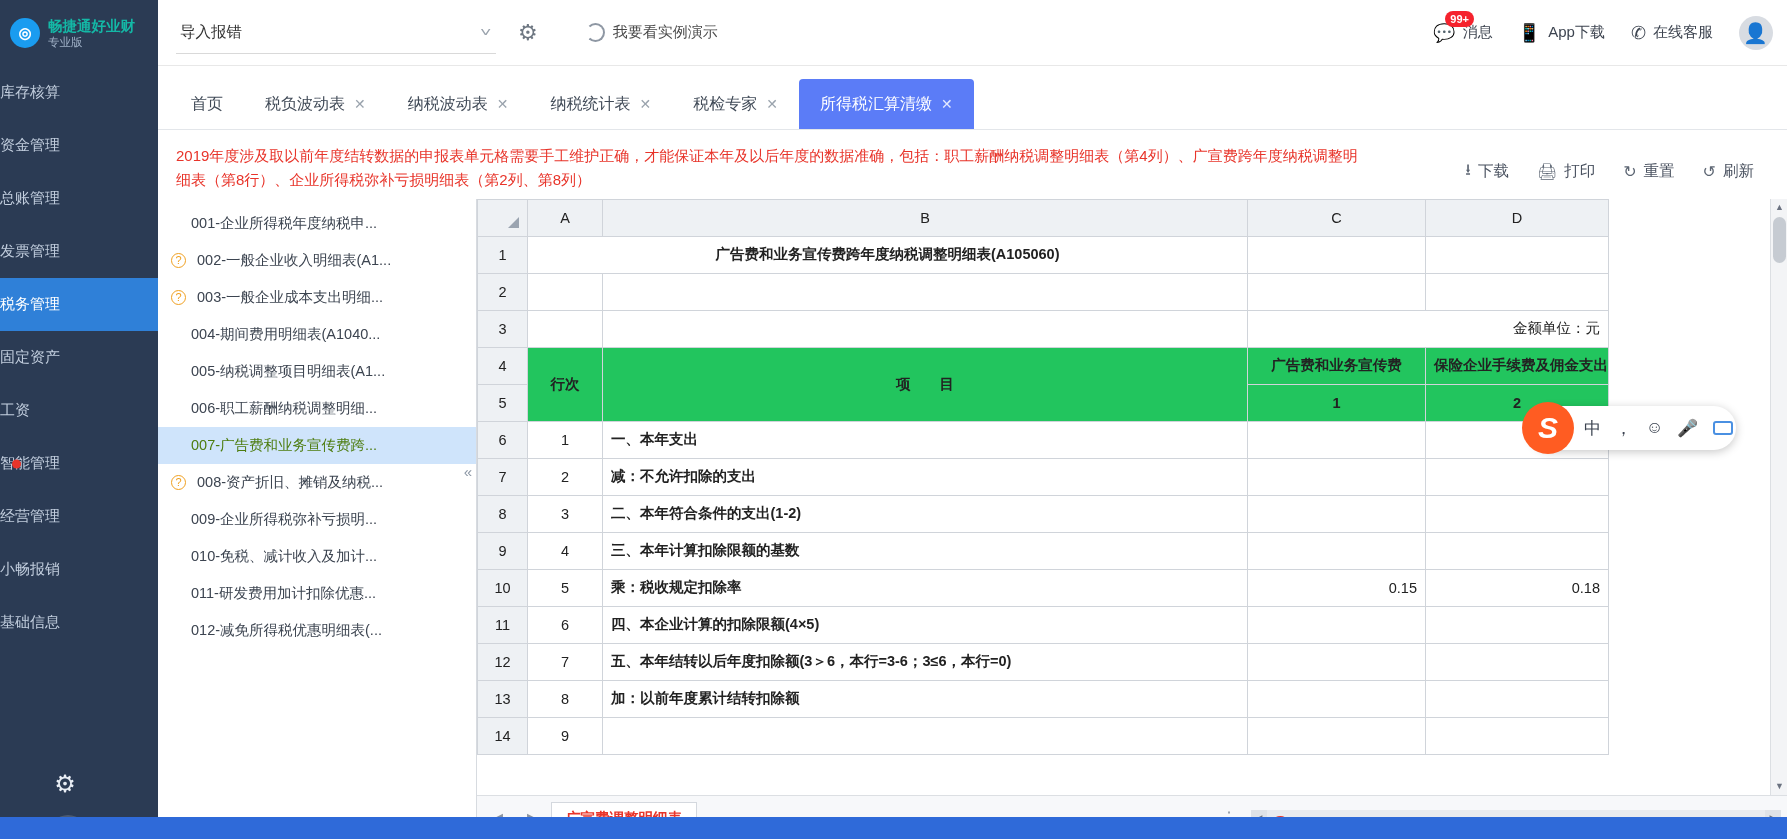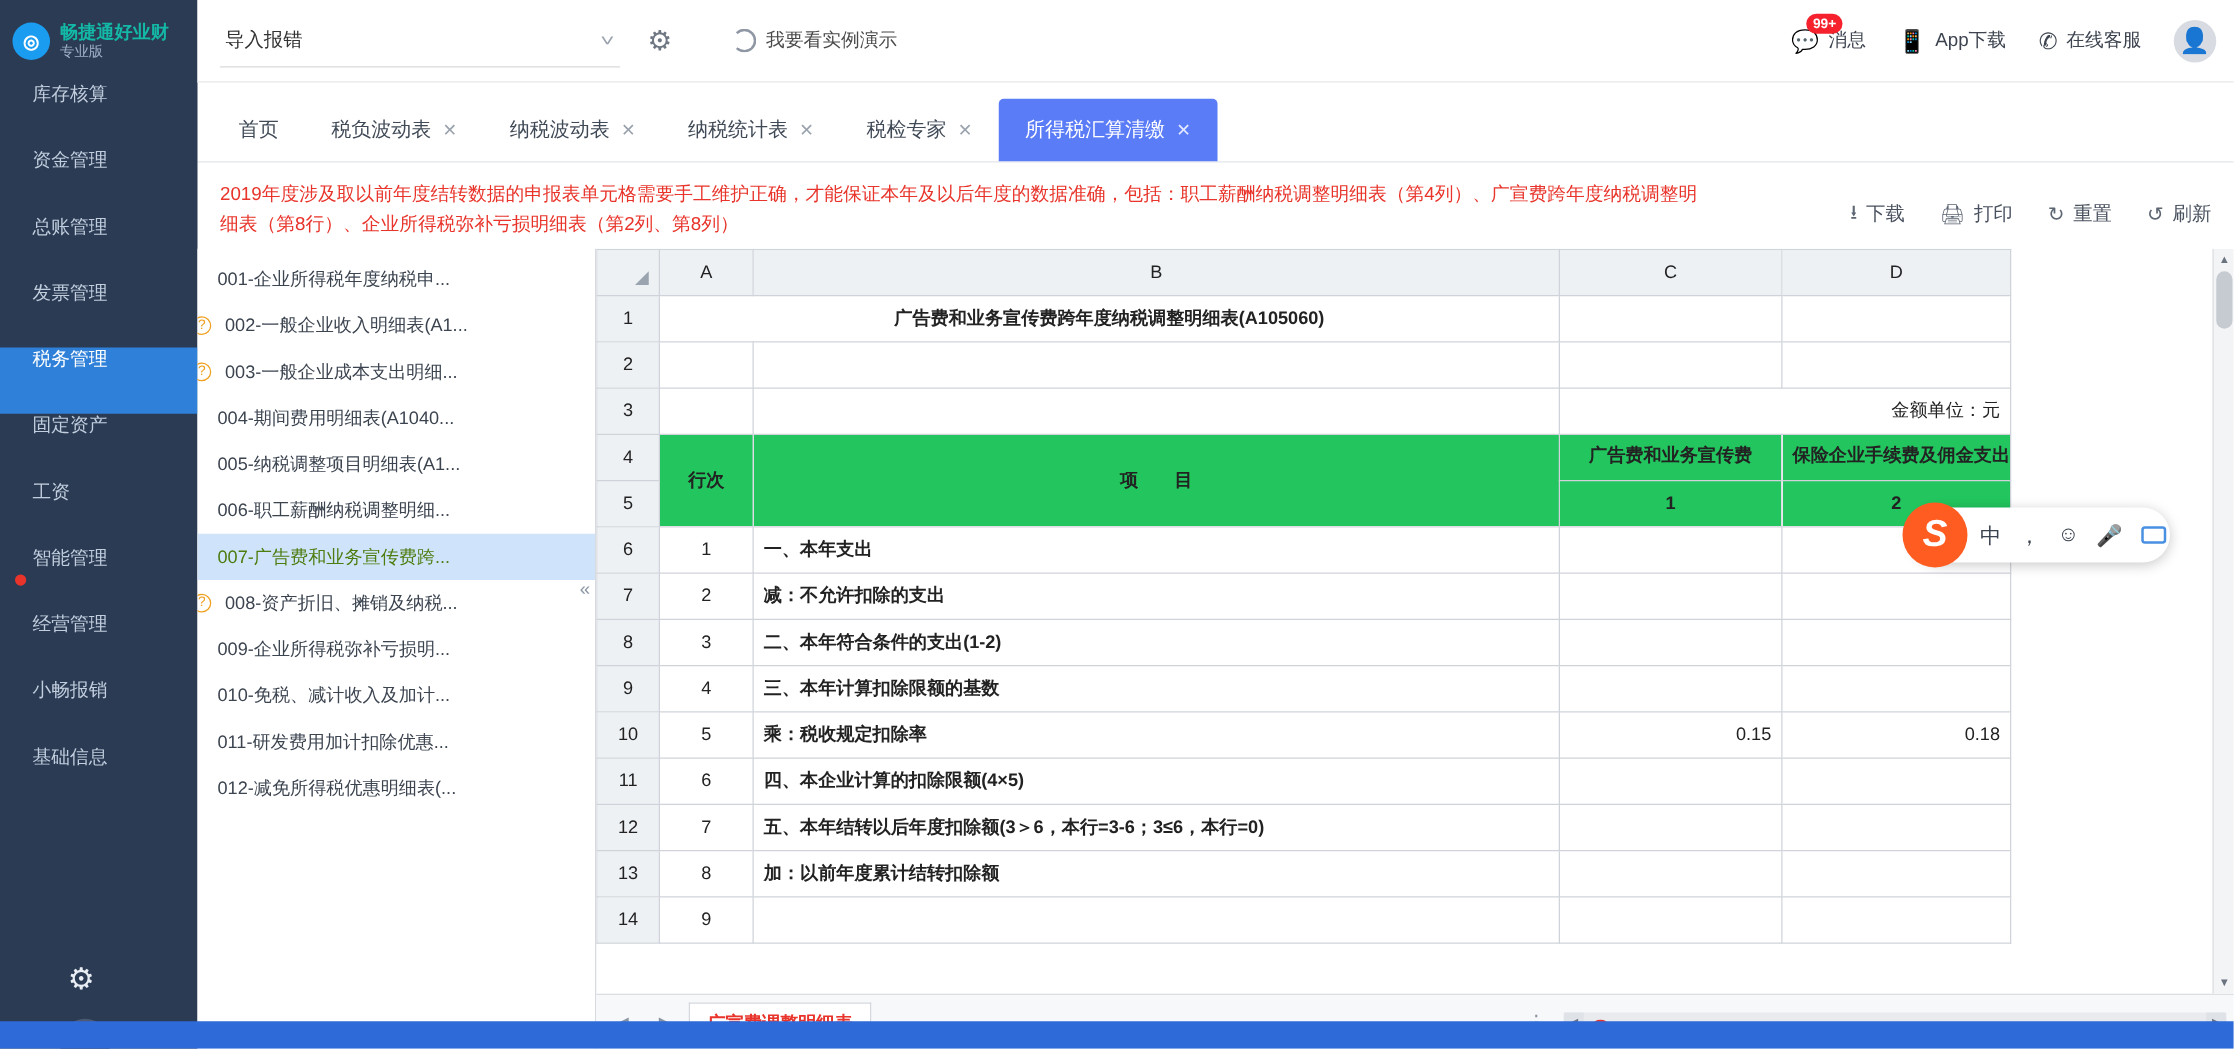--- a/index.html
+++ b/index.html
@@ -29,22 +29,22 @@
     background: #1a9cf0;
     display: flex; align-items: center; justify-content: center;
     color: #fff; font-size: 15px; font-weight: bold;
     flex: 0 0 30px;
   }
   .brand-text { line-height: 1.25; }
   .brand-name { color: #14b8a6; font-size: 14.5px; font-weight: bold; }
   .brand-sub { color: #9fb0c6; font-size: 11.5px; }
 
   .nav-item {
-    height: 53px; display: flex; 
-    padding-left: 26px; font-size: 15px; color: #c2cede;
+    height: 53px; display: flex; align-items: center;
+    font-size: 15px; color: #c2cede;
     position: relative; cursor: pointer;
   }
   .nav-item.active { background: #2f80d8; color: #fff; }
   .nav-dot {
     position: absolute; left: 12px; top: 50%; transform: translateY(-50%);
     width: 9px; height: 9px; border-radius: 50%; background: #e8342a;
   }
   .gear-bottom {
     position: absolute; bottom: 42px; left: 52px;
     width: 26px; height: 26px; color: #e9eef5; font-size: 24px;
@@ -102,39 +102,39 @@
   .tab {
     height: 50px; display: flex; align-items: center; gap: 9px;
     padding: 0 21px; font-size: 16px; color: #404a57; cursor: pointer;
     border-radius: 4px 4px 0 0;
   }
   .tab .x { color: #9aa3ad; font-size: 14px; }
   .tab.active { background: #5b7cf7; color: #fff; }
   .tab.active .x { color: #e3e9ff; }
 
   
-  .notice-row { display: flex; align-items: flex-start; padding: 14px 18px 6px 18px; }
+  .notice-row { display: flex; align-items: flex-start; padding: 14px 33px 6px 18px; }
   .notice {
     color: #e8342a; font-size: 15px; line-height: 1.62; max-width: 1190px;
   }
   .notice-actions { margin-left: auto; display: flex; align-items: center; gap: 28px; padding-top: 14px; }
   .na { display: flex; align-items: center; gap: 7px; font-size: 15.5px; color: #4a5260; cursor: pointer; }
   .na .ic { font-size: 16px; color: #5d6673; }
 
   
   .content { flex: 1 1 auto; display: flex; min-height: 0; position: relative; }
 
   
   .tree {
     width: 318px; flex: 0 0 318px; background: #fff;
     padding-top: 6px; position: relative; overflow: hidden;
   }
   .tree-item {
     height: 37px; display: flex; align-items: center; gap: 6px;
-    padding-left: 16px; font-size: 14.5px; color: #3a4椒150; color: #3c4450;
+    padding-left: 33px; font-size: 14.5px; color: #3a4椒150; color: #3c4450;
     white-space: nowrap; cursor: pointer;
   }
   .tree-item.sel { background: #cfe4fb; color: #4d7c0f; }
   .warn {
     width: 15px; height: 15px; border-radius: 50%;
     border: 1.5px solid #f0a020; color: #f0a020;
     font-size: 11px; line-height: 12px; text-align: center;
     flex: 0 0 15px; margin-left: -20px; margin-right: 5px;
   }
   .collapse-handle {

